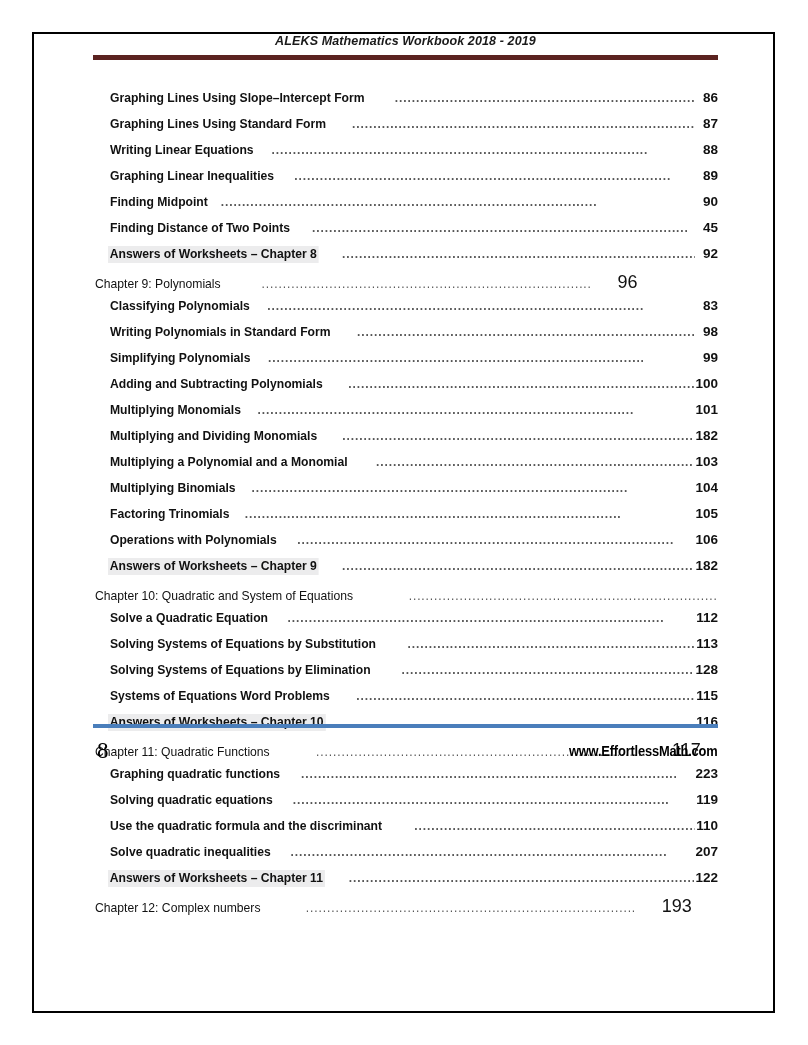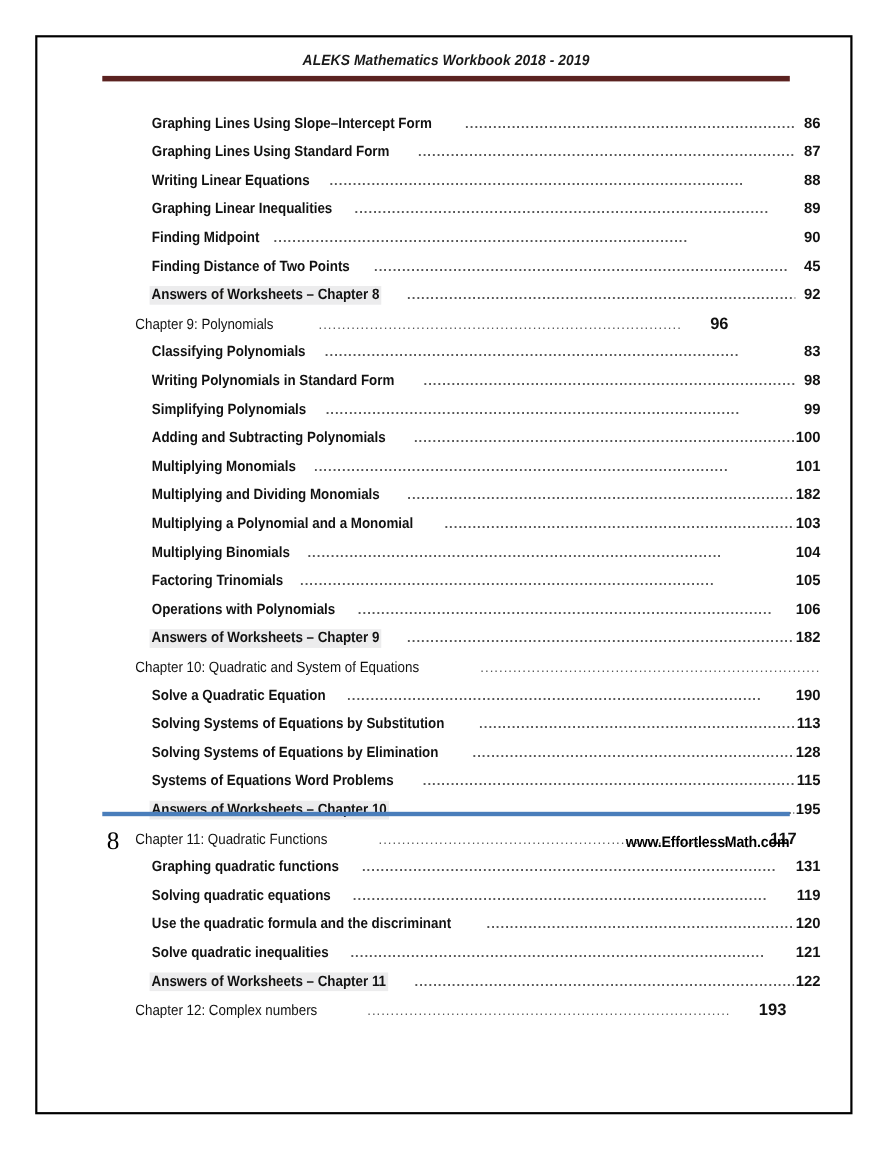--- a/index.html
+++ b/index.html
@@ -25,21 +25,21 @@
     height: 981px;
     border: 2px solid #000000;
     background: #ffffff;
     box-sizing: border-box;
   }
 
   
   .content-col {
     position: absolute;
     left: 93px;
-    top: 46px;
+    top: 32px;
     width: 625px;
     height: 763px;
   }
 
   
   .doc-header {
     position: absolute;
     left: 0;
     top: 0;
     width: 625px;
@@ -73,21 +73,20 @@
   }
   .toc-row {
     display: flex;
     align-items: baseline;
     height: 26px;
     width: 625px;
     box-sizing: border-box;
     color: #111111;
     white-space: nowrap;
     overflow: hidden;
-    margin-left: 28px;
   }
   .toc-row .entry-title {
     flex: 0 0 auto;
     transform: scaleX(0.90);
     transform-origin: left center;
   }
   .toc-row .leader {
     flex: 1 1 auto;
     overflow: hidden;
     white-space: nowrap;
@@ -108,22 +107,22 @@
     font-family: "Liberation Sans Narrow", "Liberation Sans", sans-serif;
     font-size: 13.5px;
     font-weight: normal;
     gap: 25px;
   }
   .toc-row.level-chapter .leader {
     flex: 0 0 auto;
     max-width: 330px;
   }
   .toc-row.level-chapter .page-num {
-    font-weight: bold;
-    font-size: 15px;
+    font-weight: normal;
+    font-size: 18px;
   }
 
   
   .toc-row.level-section {
     padding-left: 17px;
     font-family: "Liberation Sans Narrow", "Liberation Sans", sans-serif;
     font-size: 13.5px;
     font-weight: bold;
   }
   .toc-row.level-section .page-num {
@@ -286,66 +285,66 @@
         <span class="page-num">182</span>
       </div>
       <div class="toc-row level-chapter">
         <span class="entry-title">Chapter 10: Quadratic and System of Equations</span>
         <span class="leader">.........................................................................................</span>
         <span class="page-num">111</span>
       </div>
       <div class="toc-row level-section">
         <span class="entry-title">Solve a Quadratic Equation</span>
         <span class="leader">.........................................................................................</span>
-        <span class="page-num">190</span>
+        <span class="page-num">112</span>
       </div>
       <div class="toc-row level-section">
         <span class="entry-title">Solving Systems of Equations by Substitution</span>
         <span class="leader">.........................................................................................</span>
         <span class="page-num">113</span>
       </div>
       <div class="toc-row level-section">
         <span class="entry-title">Solving Systems of Equations by Elimination</span>
         <span class="leader">.........................................................................................</span>
         <span class="page-num">128</span>
       </div>
       <div class="toc-row level-section">
         <span class="entry-title">Systems of Equations Word Problems</span>
         <span class="leader">.........................................................................................</span>
         <span class="page-num">115</span>
       </div>
       <div class="toc-row level-section shaded">
         <span class="entry-title">Answers of Worksheets – Chapter 10</span>
         <span class="leader">.........................................................................................</span>
-        <span class="page-num">195</span>
+        <span class="page-num">116</span>
       </div>
       <div class="toc-row level-chapter">
         <span class="entry-title">Chapter 11: Quadratic Functions</span>
         <span class="leader">.........................................................................................</span>
         <span class="page-num">117</span>
       </div>
       <div class="toc-row level-section">
         <span class="entry-title">Graphing quadratic functions</span>
         <span class="leader">.........................................................................................</span>
-        <span class="page-num">131</span>
+        <span class="page-num">223</span>
       </div>
       <div class="toc-row level-section">
         <span class="entry-title">Solving quadratic equations</span>
         <span class="leader">.........................................................................................</span>
         <span class="page-num">119</span>
       </div>
       <div class="toc-row level-section">
         <span class="entry-title">Use the quadratic formula and the discriminant</span>
         <span class="leader">.........................................................................................</span>
-        <span class="page-num">120</span>
+        <span class="page-num">110</span>
       </div>
       <div class="toc-row level-section">
         <span class="entry-title">Solve quadratic inequalities</span>
         <span class="leader">.........................................................................................</span>
-        <span class="page-num">121</span>
+        <span class="page-num">207</span>
       </div>
       <div class="toc-row level-section shaded">
         <span class="entry-title">Answers of Worksheets – Chapter 11</span>
         <span class="leader">.........................................................................................</span>
         <span class="page-num">122</span>
       </div>
       <div class="toc-row level-chapter">
         <span class="entry-title">Chapter 12: Complex numbers</span>
         <span class="leader">.........................................................................................</span>
         <span class="page-num">193</span>

